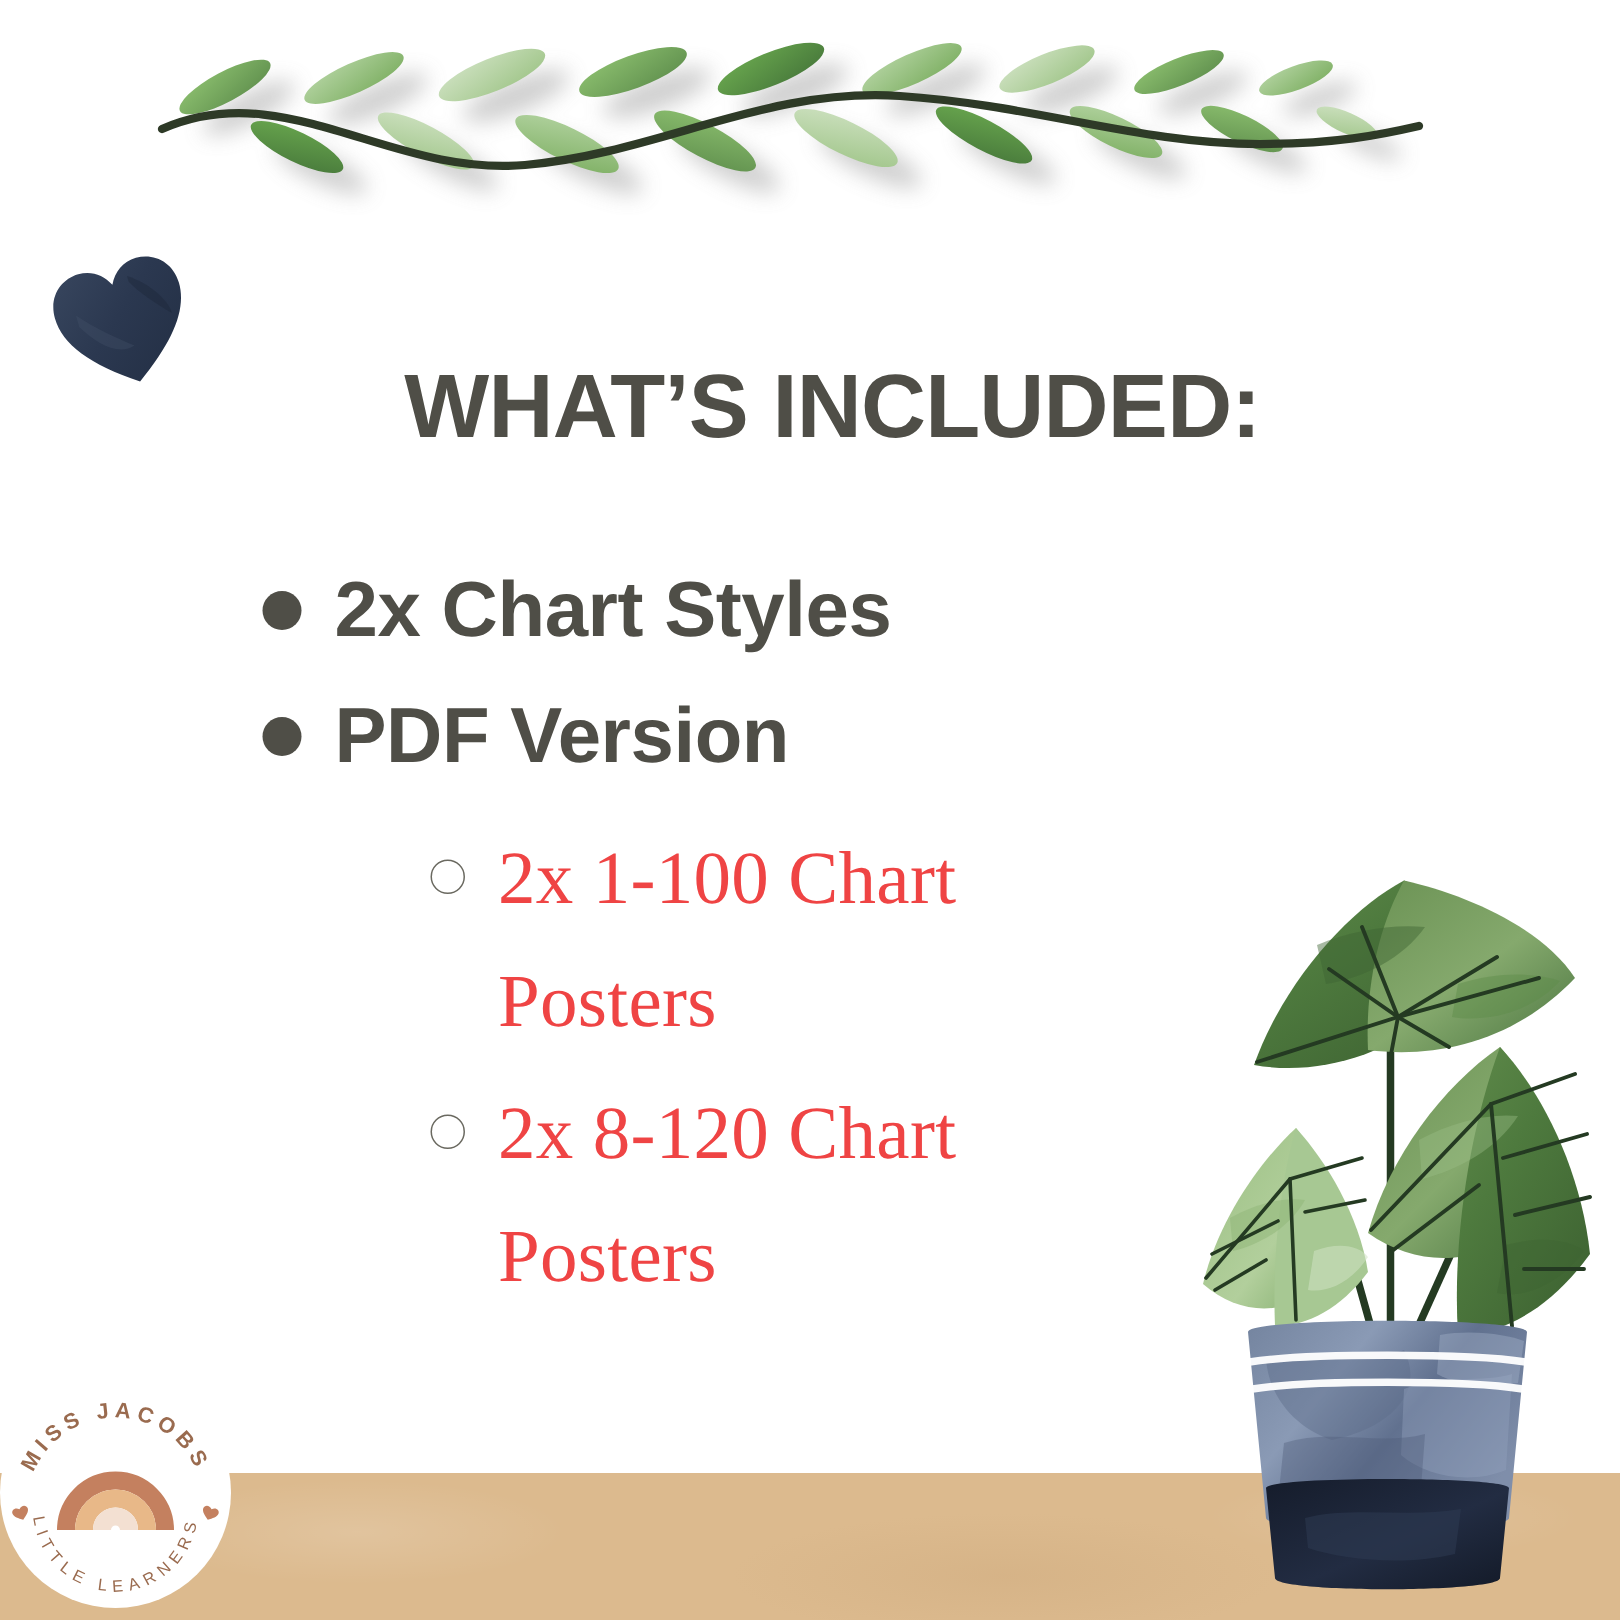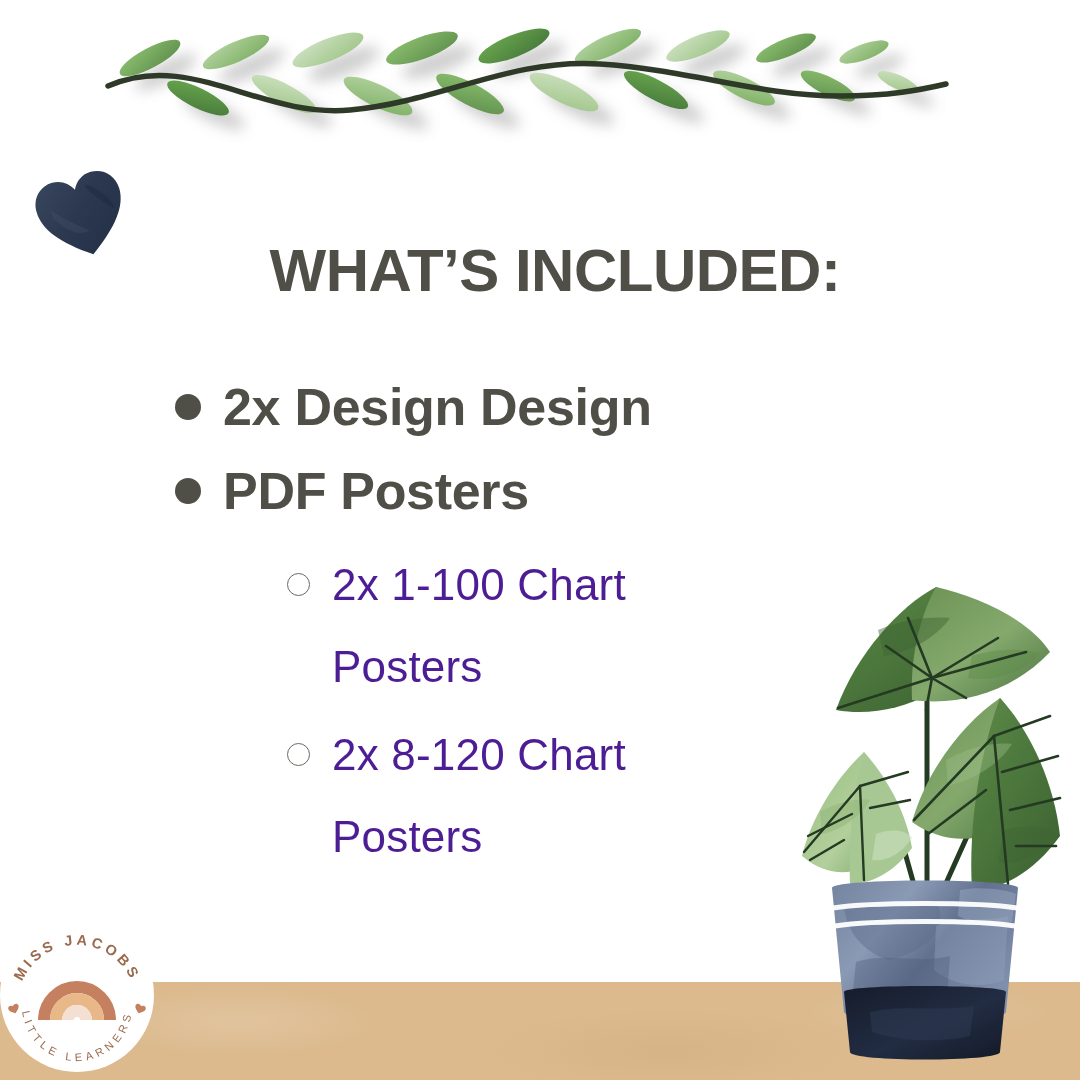--- a/index.html
+++ b/index.html
@@ -89,25 +89,25 @@
     margin-bottom:6px;
   }
   .dot-hollow{
     width:21px;height:21px;border-radius:50%;
     border:1.6px solid #6a6960;
     background:transparent;
     flex:0 0 auto;
     margin-top:29px;margin-right:22px;
   }
   .li-sub-text{
-    font-family:Liberation Sans, sans-serif;
+    font-family:Liberation Serif, serif;
     font-weight:normal;
-    font-size:44px;
+    font-size:50px;
     line-height:82px;
-    color:#4c1d95;
+    color:#ef4444;
     letter-spacing:0.2px;
     max-width:410px;
   }
 </style>
 </head>
 <body>
 
 <div id="page">
 
   <div class="floor"></div>
@@ -329,26 +329,26 @@
   </svg>
 
   <div class="content">
 
     <div class="title">WHAT’S INCLUDED:</div>
 
     <div class="list">
 
       <div class="li-main">
         <span class="dot-filled"></span>
-        <span class="li-main-text">2x Design Design</span>
+        <span class="li-main-text">2x Chart Styles</span>
       </div>
 
       <div class="li-main">
         <span class="dot-filled"></span>
-        <span class="li-main-text">PDF Posters</span>
+        <span class="li-main-text">PDF Version</span>
       </div>
 
       <div class="sublist">
 
         <div class="li-sub">
           <span class="dot-hollow"></span>
           <span class="li-sub-text">2x 1-100 Chart Posters</span>
         </div>
 
         <div class="li-sub">

